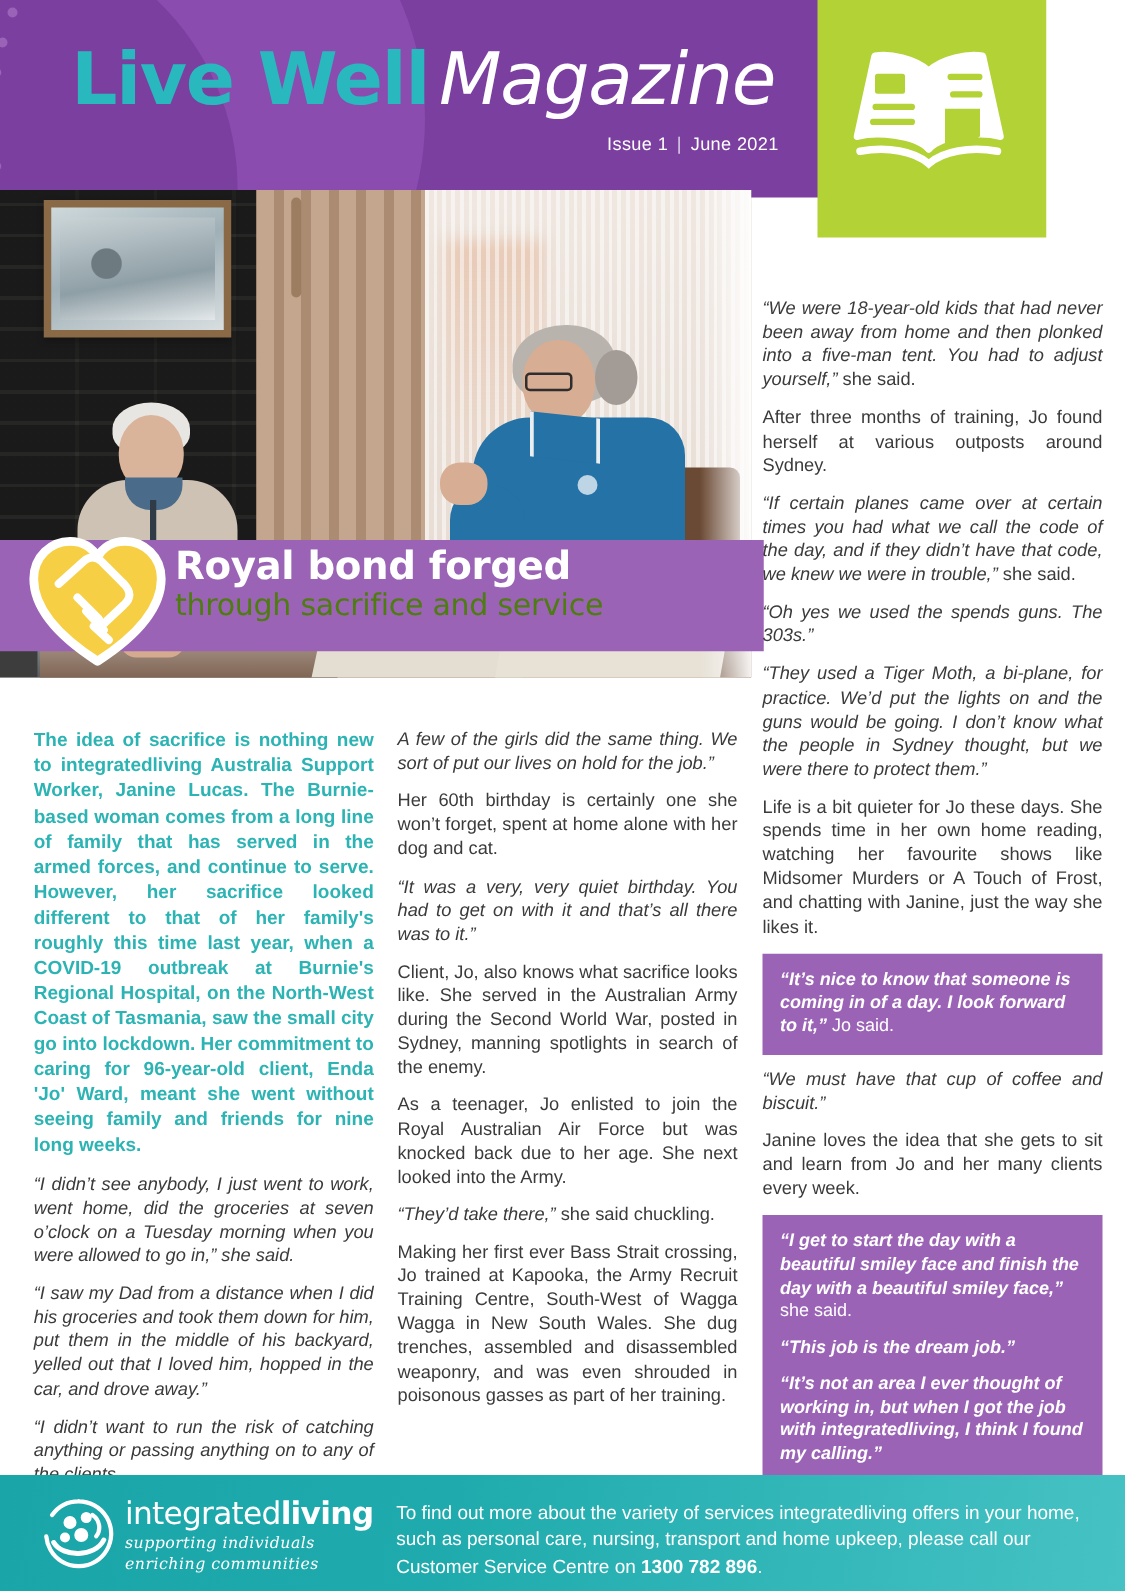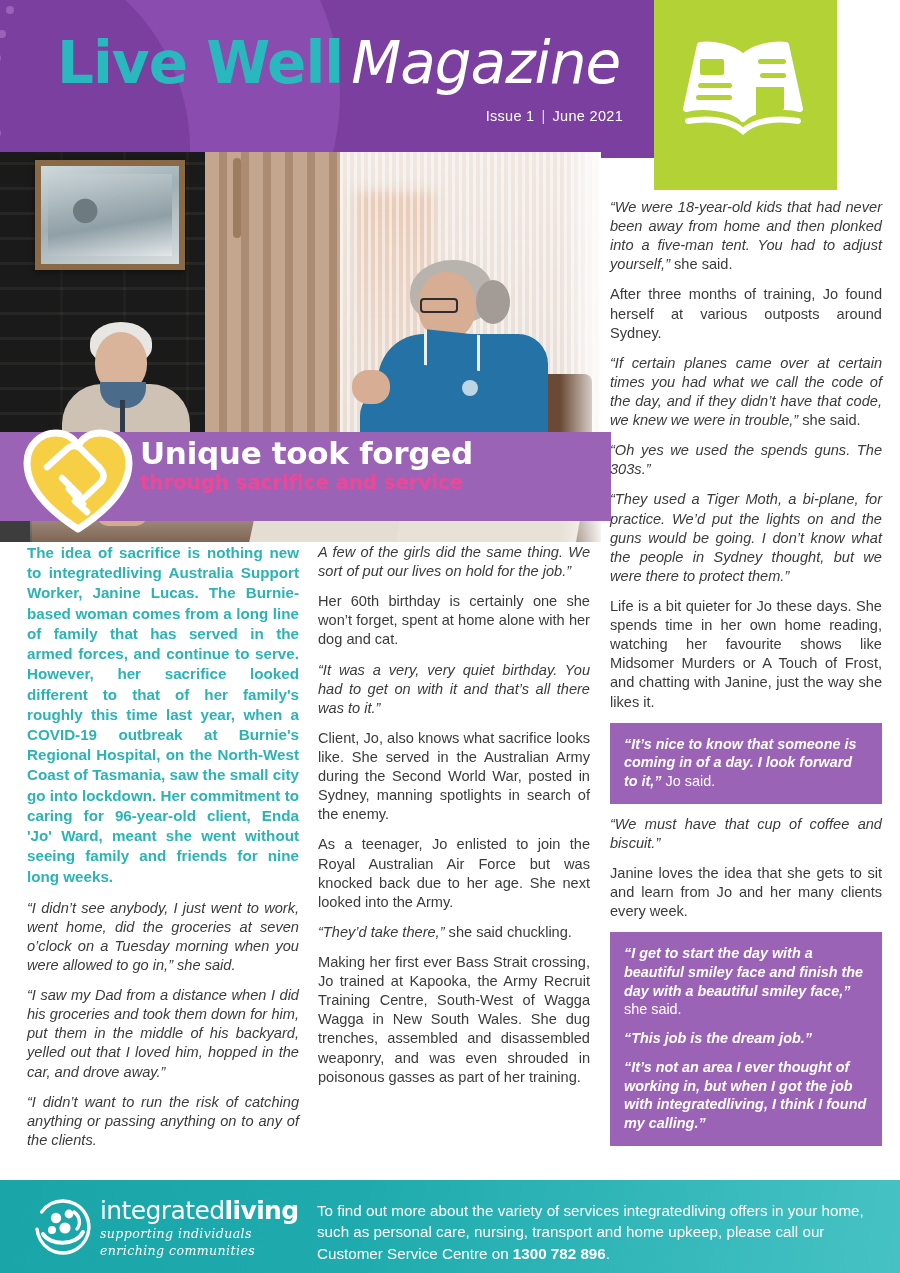--- a/index.html
+++ b/index.html
@@ -140,27 +140,27 @@
     position:absolute;left:0;top:432px;width:611px;height:89px;
     background:#9b63b5;
   }
   .banner-txt{position:absolute;left:140px;top:437px;width:470px;}
   .banner-l1{
     font-family:"DejaVu Sans", sans-serif;
     font-weight:700;font-size:31px;color:#ffffff;line-height:1.05;letter-spacing:-.3px;
   }
   .banner-l2{
     font-family:"DejaVu Sans", sans-serif;
-    font-weight:700;font-size:20px;color:#ec4899;line-height:1.12;letter-spacing:-.2px;margin-top:1px;
+    font-weight:400;font-size:24px;color:#4d7c0f;line-height:1.12;letter-spacing:-.2px;margin-top:1px;
   }
   .heart-logo{position:absolute;left:17px;top:417px;width:122px;height:122px;}
 
   
   .cols{position:absolute;left:0;top:0;width:900px;height:1273px;}
-  .col{position:absolute;}
+  .col{position:absolute;margin-top:40px;}
   .col1{left:27px;top:543px;width:272px;}
   .col2{left:318px;top:543px;width:272px;}
   .col3{left:610px;top:198px;width:272px;}
 
   p.b{
     margin:0 0 11px 0;
     font-family:"Liberation Sans", sans-serif;
     font-size:14.6px;line-height:1.31;color:#3b3b3b;
     text-align:justify;
   }
@@ -310,21 +310,21 @@
     <div class="ph jar"></div>
     <div class="ph mat1"></div>
     <div class="ph mat2"></div>
     <div class="ph mat3"></div>
     <div class="ph lady1-hands"></div>
     <div class="ph photo-fade"></div>
   </div>
 
   <div class="banner"></div>
   <div class="banner-txt">
-    <div class="banner-l1">Unique took forged</div>
+    <div class="banner-l1">Royal bond forged</div>
     <div class="banner-l2">through sacrifice and service</div>
   </div>
   <div class="heart-logo">
     <svg width="122" height="122" viewBox="0 0 122 122">
       <path d="M61 112 C30 92 10 70 10 46 C10 28 24 16 39 16 C49 16 57 21 61 29 C65 21 73 16 83 16 C98 16 112 28 112 46 C112 70 92 92 61 112 Z" fill="#f7cf45" stroke="#ffffff" stroke-width="7" stroke-linejoin="round"></path>
       <g fill="none" stroke="#ffffff" stroke-width="6.5" stroke-linecap="round" stroke-linejoin="round">
         <path d="M30 50 L50 32 C54 28 60 28 64 32 L82 50"></path>
         <path d="M45 61 L62 78"></path>
         <path d="M52 72 L66 87"></path>
         <path d="M58 84 L70 95"></path>

